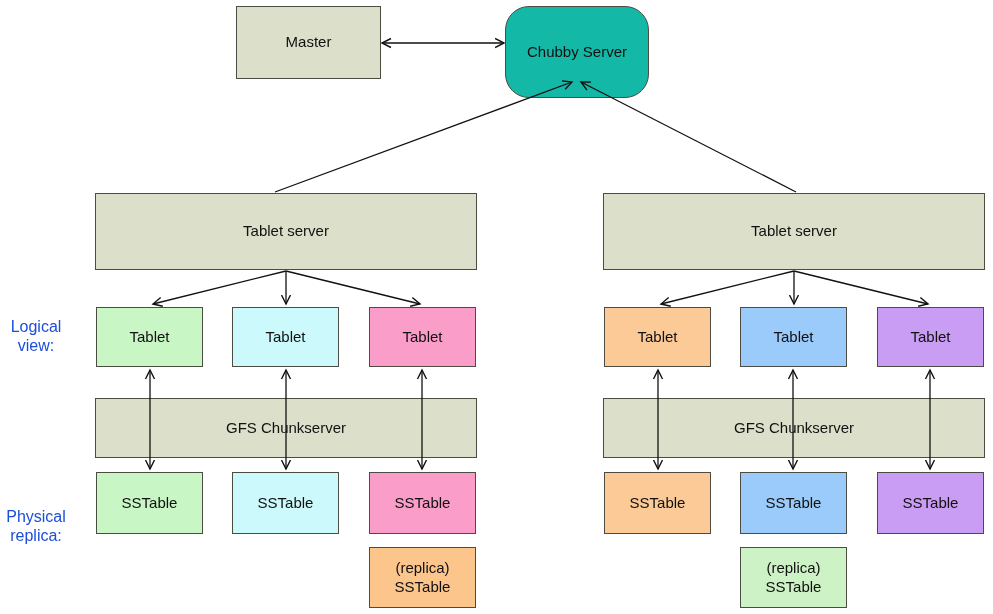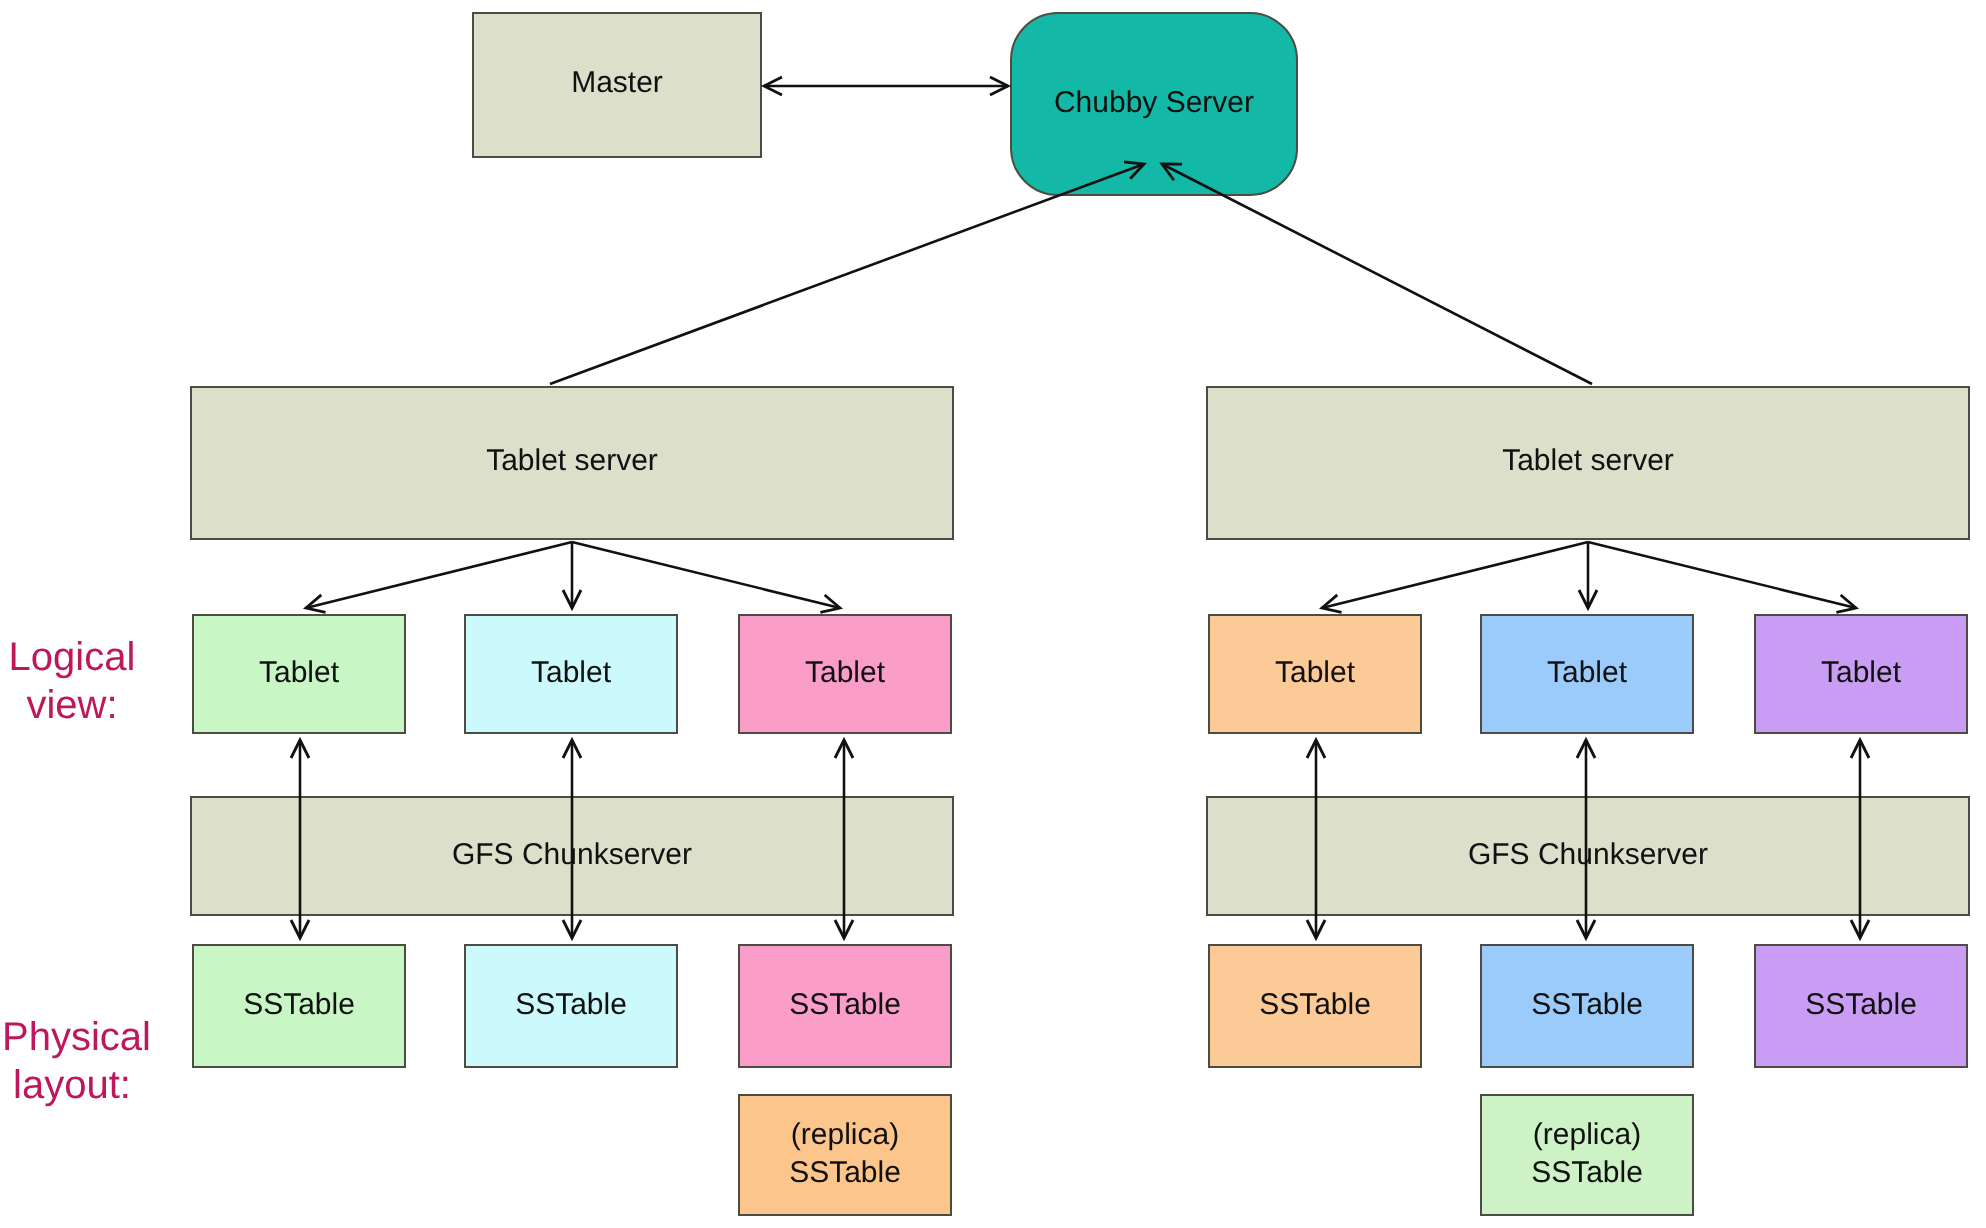--- a/index.html
+++ b/index.html
@@ -20,23 +20,23 @@
     align-items:center;
     justify-content:center;
     text-align:center;
     font-size:15px;
     line-height:1.25;
     color:#111111;
     z-index:1;
   }
   .side-label {
     position:absolute;
-    font-size:20px;
+    font-size:16px;
     line-height:1.2;
-    color:#be185d;
+    color:#1d4ed8;
     text-align:center;
     z-index:1;
   }
   #arrows {
     position:absolute;
     left:0; top:0;
     width:993px; height:614px;
     z-index:5;
     pointer-events:none;
   }
@@ -52,21 +52,21 @@
 
   <div class="box" style="left: 95px; top: 193px; width: 382px; height: 77px; background-color: rgb(220, 223, 202);">Tablet server</div>
   <div class="box" style="left: 603px; top: 193px; width: 382px; height: 77px; background-color: rgb(220, 223, 202);">Tablet server</div>
 
   <div class="side-label" style="left:4px; top:317px; width:64px;">
     <div>Logical</div>
     <div>view:</div>
   </div>
   <div class="side-label" style="left:1px; top:483px; width:70px;margin-top:24px;">
     <div>Physical</div>
-    <div>layout:</div>
+    <div>replica:</div>
   </div>
 
   <div class="box" style="left: 96px; top: 307px; width: 107px; height: 60px; background-color: rgb(201, 246, 197);">Tablet</div>
   <div class="box" style="left: 232px; top: 307px; width: 107px; height: 60px; background-color: rgb(204, 249, 251);">Tablet</div>
   <div class="box" style="left: 369px; top: 307px; width: 107px; height: 60px; background-color: rgb(251, 157, 201);">Tablet</div>
 
   <div class="box" style="left: 604px; top: 307px; width: 107px; height: 60px; background-color: rgb(252, 202, 150);">Tablet</div>
   <div class="box" style="left: 740px; top: 307px; width: 107px; height: 60px; background-color: rgb(155, 203, 250);">Tablet</div>
   <div class="box" style="left: 877px; top: 307px; width: 107px; height: 60px; background-color: rgb(201, 157, 244);">Tablet</div>
 

